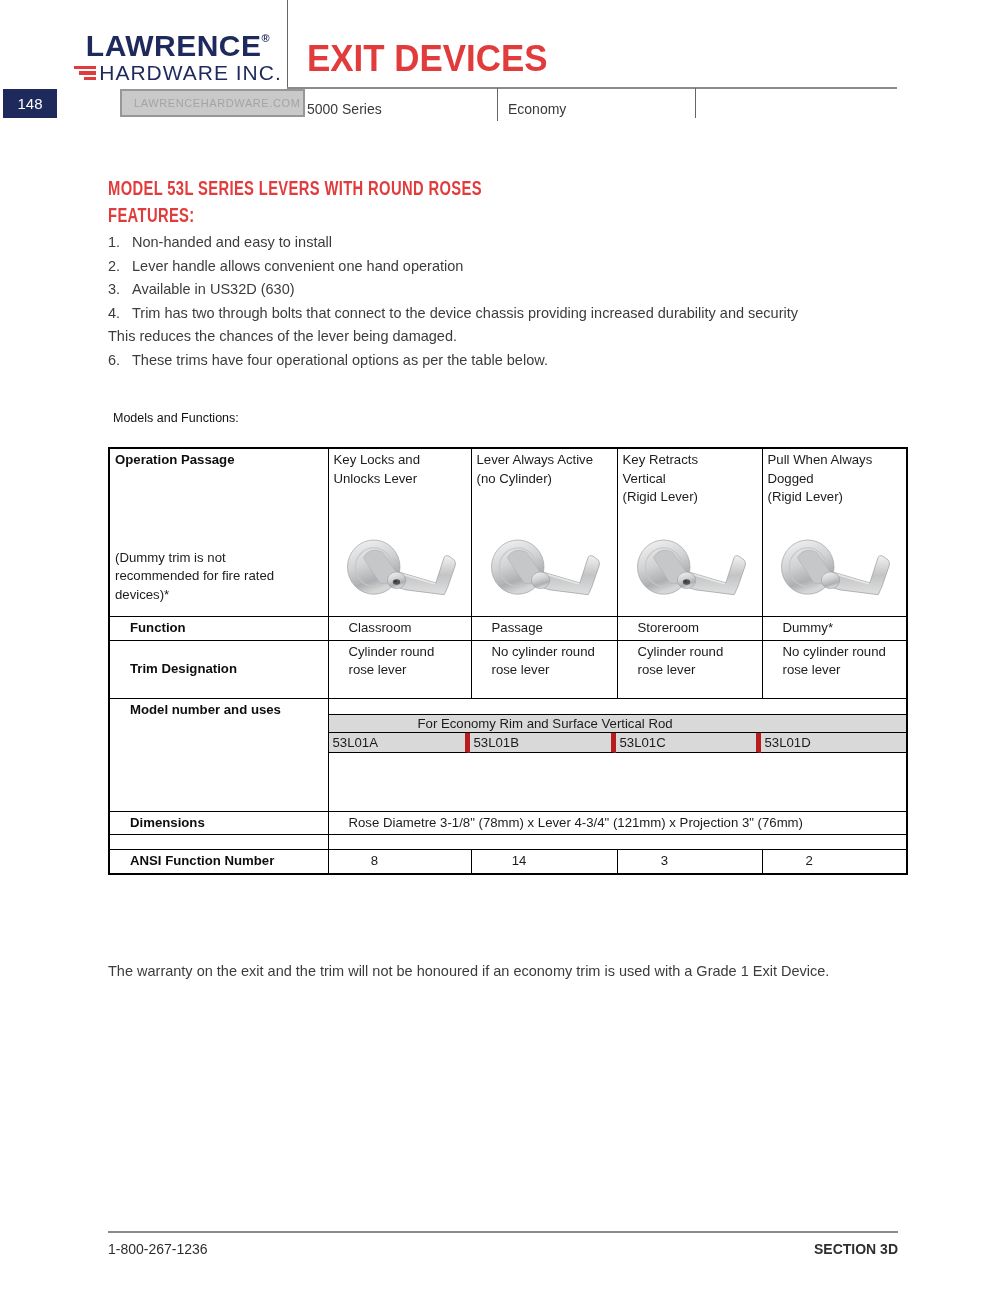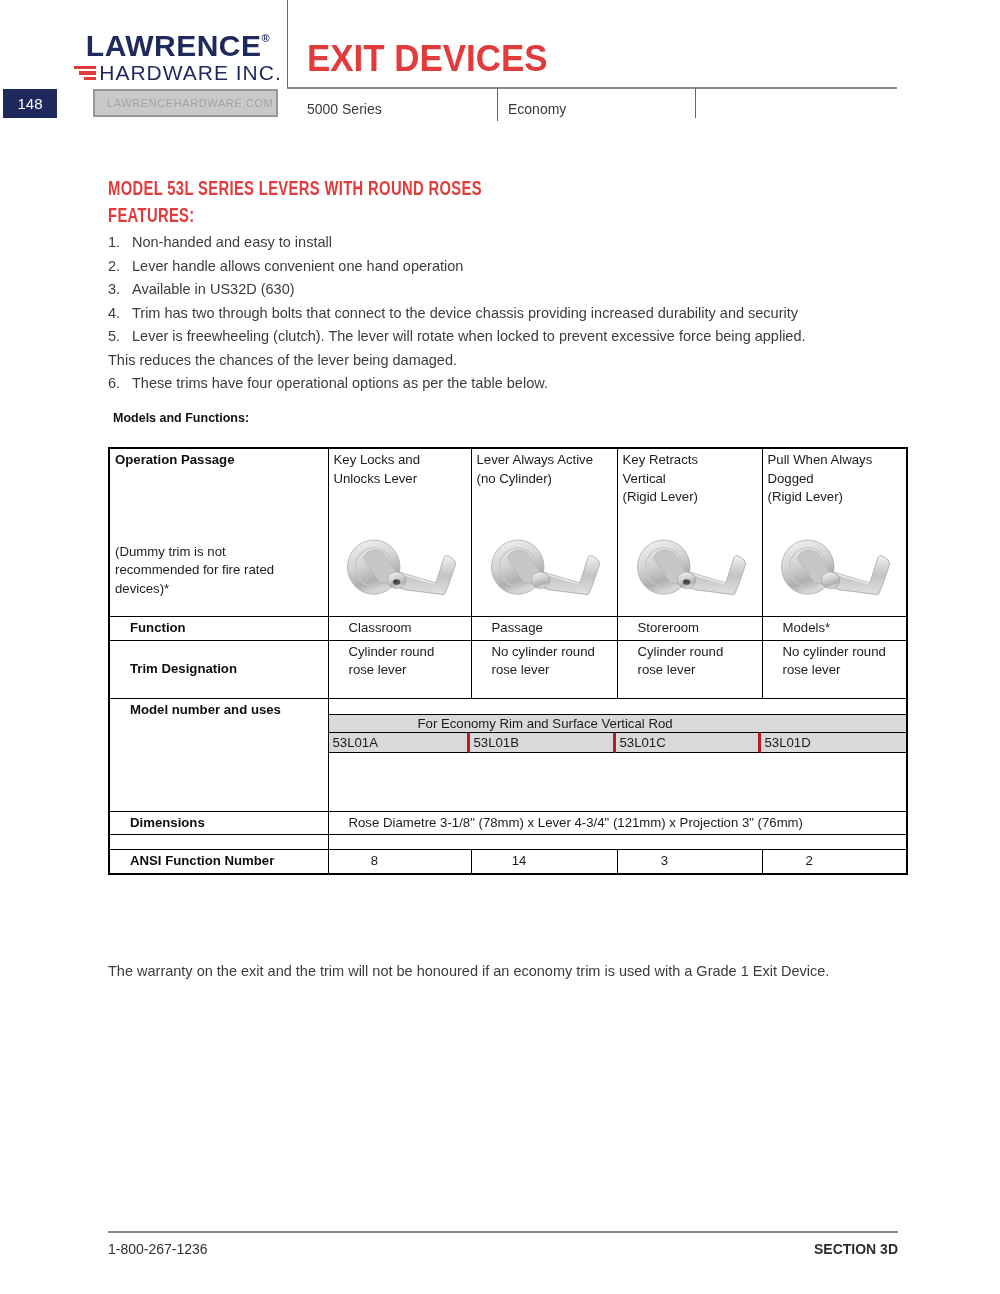--- a/index.html
+++ b/index.html
@@ -23,57 +23,57 @@
   .flag i{display:block;height:3.5px;background:var(--red);}
   .flag i:nth-child(1){width:22px;}
   .flag i:nth-child(2){width:17px;margin-left:5px;}
   .flag i:nth-child(3){width:12px;margin-left:10px;}
 
   .vline-logo{position:absolute;left:287px;top:0;width:1px;height:88px;background:#666;}
   .doc-title{position:absolute;left:307px;top:38px;font-size:36px;font-weight:bold;color:var(--red);letter-spacing:0px;transform:scaleX(.97);transform-origin:0 50%;white-space:nowrap;}
   .header-rule{position:absolute;left:287px;top:87px;width:610px;height:2px;background:#8a8a8a;}
 
   .page-badge{position:absolute;left:3px;top:89px;width:54px;height:29px;background:var(--navy);color:#fff;font-size:15px;display:flex;align-items:center;justify-content:center;}
-  .site-box{position:absolute;left:93px;top:89px;width:185px;height:28px;background:#c9c9c9;border:2px solid #979797;color:#a4a4a4;font-size:11px;letter-spacing:.6px;display:flex;align-items:center;padding-left:12px;}
+  .site-box{position:absolute;left:120px;top:89px;width:185px;height:28px;background:#c9c9c9;border:2px solid #979797;color:#a4a4a4;font-size:11px;letter-spacing:.6px;display:flex;align-items:center;padding-left:12px;}
   .tab{position:absolute;top:101px;font-size:14px;color:#3a3a3a;}
   .tab-series{left:307px;}
   .tab-economy{left:508px;}
   .tab-div{position:absolute;top:88px;width:1px;background:#666;}
   .tab-div1{left:497px;height:33px;}
   .tab-div2{left:695px;height:30px;}
 
   
   .content{position:absolute;left:108px;top:0;width:805px;}
   .red-head{color:var(--red);font-weight:bold;letter-spacing:.5px;transform:scaleX(.72);transform-origin:0 50%;white-space:nowrap;}
   .h-model{position:absolute;top:176px;font-size:20.5px;}
   .h-feat{position:absolute;top:203px;font-size:20.5px;}
   .features{position:absolute;top:231px;font-size:14.5px;color:var(--body);line-height:23.5px;}
   .feat{white-space:nowrap;}
   .fnum{display:inline-block;width:24px;}
-  .models-label{position:absolute;top:411px;left:5px;font-size:12.5px;font-weight:bold;color:#111;}
+  .models-label{position:absolute;top:411px;left:5px;font-size:12.5px;font-weight:normal;color:#111;}
 
   
   .spec{position:absolute;top:447px;left:0;border-collapse:collapse;table-layout:fixed;width:798px;border:2px solid #000;}
   .spec td{border:1px solid #000;font-size:13.2px;color:var(--ink);vertical-align:top;padding:2px 20px;line-height:18.5px;}
   .spec .b{font-weight:bold;color:#0e0e0e;}
   .pre{white-space:pre-line;}
   .cell-op{height:165px;}
   td.flexcol{padding:2px 5px 6px;}
   .col-stack{display:flex;flex-direction:column;justify-content:space-between;height:159px;}
-  .op-note{margin-bottom:12px;}
+  .op-note{margin-bottom:6px;}
   .lever-img{width:124px;height:77px;align-self:center;}
   .row-fn td{height:21px;}
   .row-trim td{height:58px;}
   .row-model td{height:113px;}
   .model-cell{padding:0 !important;}
   .model-label{padding-top:13px;}
   .band{margin-top:15px;background:var(--band);border-top:1px solid #000;border-bottom:1px solid #000;height:19px;line-height:18px;}
   .band-text{width:75%;text-align:center;}
   .model-grid{display:flex;}
-  .mcell{height:20px;line-height:19px;background:var(--band);border-bottom:1px solid #000;border-right:3px solid #b91c1c;padding-left:4px;}
+  .mcell{height:20px;line-height:19px;background:var(--band);border-bottom:1px solid #000;border-right:5px solid #b91c1c;padding-left:4px;}
   .mcell:last-child{border-right:none;}
   .mc1{width:141px;}.mc2{width:146px;}.mc3{width:145px;}.mc4{flex:1;}
   .row-dim td{height:20px;}
   .row-gap td{height:15px;}
   .row-ansi td{height:21px;}
   .ansi-val{text-align:center;padding-right:70px !important;}
 
   
   .warranty{position:absolute;top:960px;width:768px;font-size:14.5px;color:var(--body);line-height:23.5px;}
   .footer-rule{position:absolute;top:1231px;left:0;width:790px;height:2px;background:#8a8a8a;}
@@ -138,21 +138,20 @@
   <div class="content">
 
     <div class="red-head h-model">MODEL 53L SERIES LEVERS WITH ROUND ROSES</div>
     <div class="red-head h-feat">FEATURES:</div>
 
     <div class="features">
       <div class="feat"><span class="fnum">1.</span><span>Non-handed and easy to install</span></div>
       <div class="feat"><span class="fnum">2.</span><span>Lever handle allows convenient one hand operation</span></div>
       <div class="feat"><span class="fnum">3.</span><span>Available in US32D (630)</span></div>
       <div class="feat"><span class="fnum">4.</span><span>Trim has two through bolts that connect to the device chassis providing increased durability and security</span></div>
-      <div class="feat"><span class="fnum">5.</span><span>Lever is freewheeling (clutch).  The lever will rotate when locked to prevent excessive force being applied.</span></div>
       <div class="feat">This reduces the chances of the lever being damaged.</div>
       <div class="feat"><span class="fnum">6.</span><span>These trims have four operational options as per the table below.</span></div>
     </div>
 
     <div class="models-label">Models and Functions:</div>
 
     <table class="spec">
       <colgroup>
           <col style="width:219px">
           <col style="width:143px">
@@ -209,21 +208,21 @@
                   <use href="#lever-shape"></use>
                 </svg>
           </div>
         </td>
       </tr>
       <tr class="row-fn">
         <td class="b">Function</td>
         <td>Classroom</td>
         <td>Passage</td>
         <td>Storeroom</td>
-        <td>Models*</td>
+        <td>Dummy*</td>
       </tr>
       <tr class="row-trim">
         <td class="b" style="vertical-align:middle">Trim Designation</td>
         <td class="pre">Cylinder round
 rose lever</td>
         <td class="pre">No cylinder round
 rose lever</td>
         <td class="pre">Cylinder round
 rose lever</td>
         <td class="pre">No cylinder round

